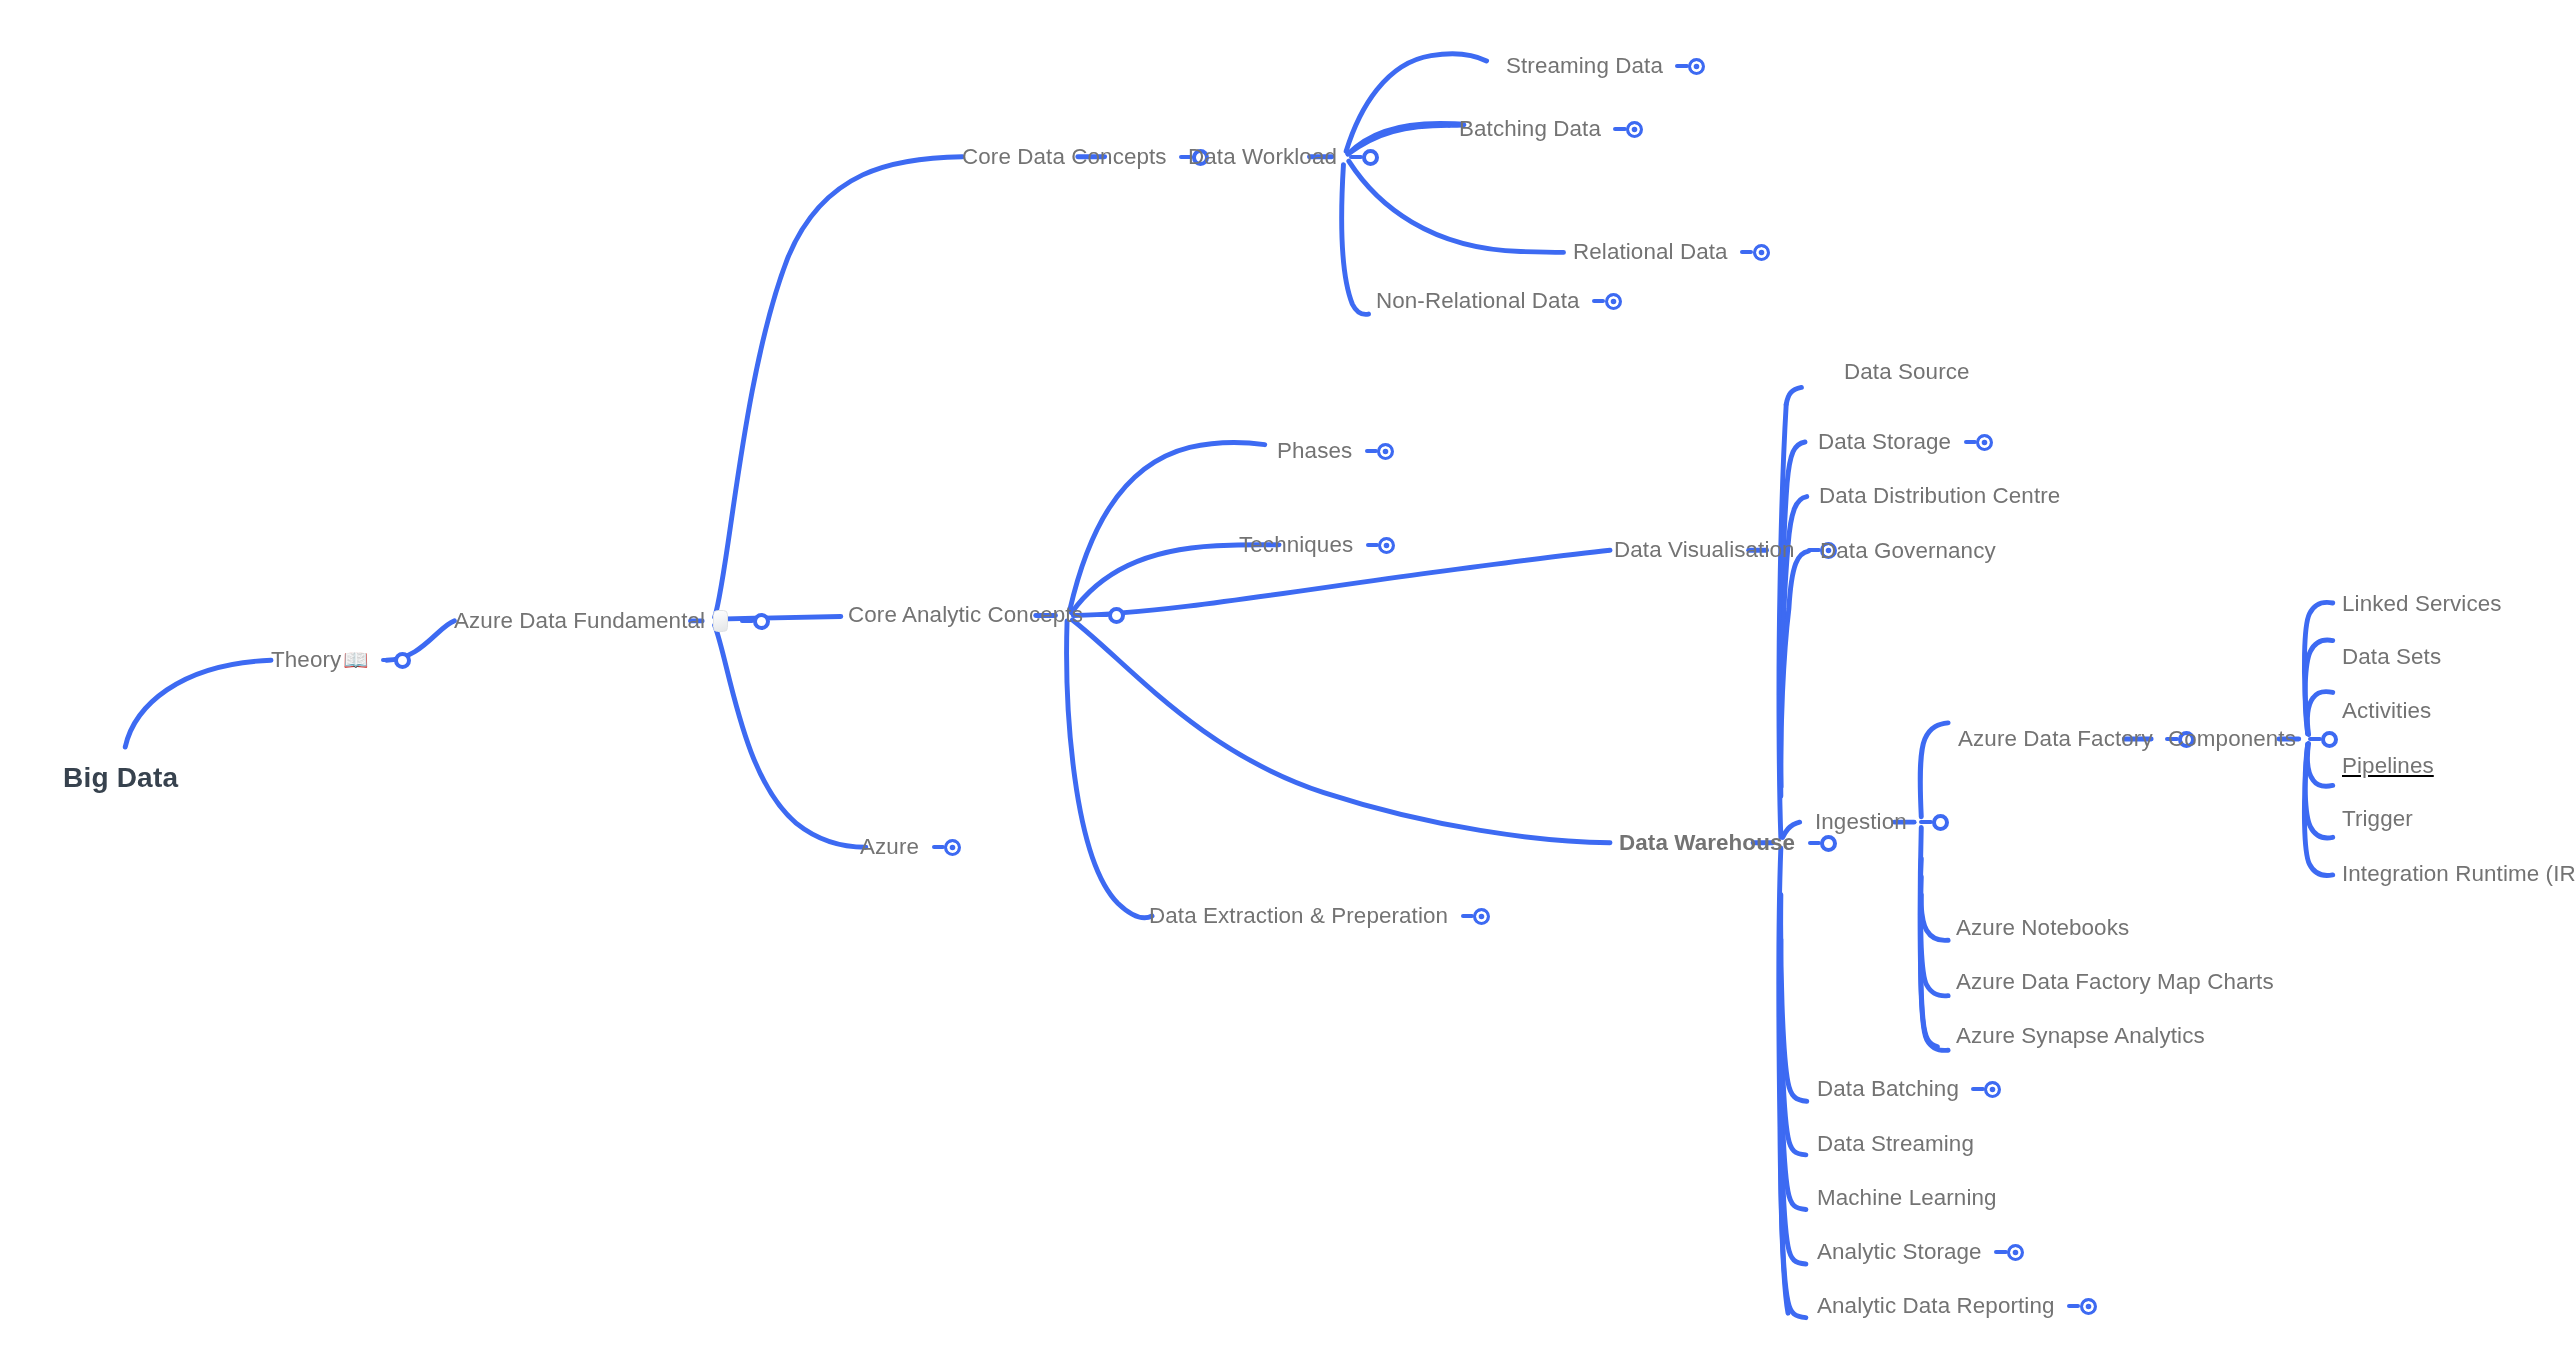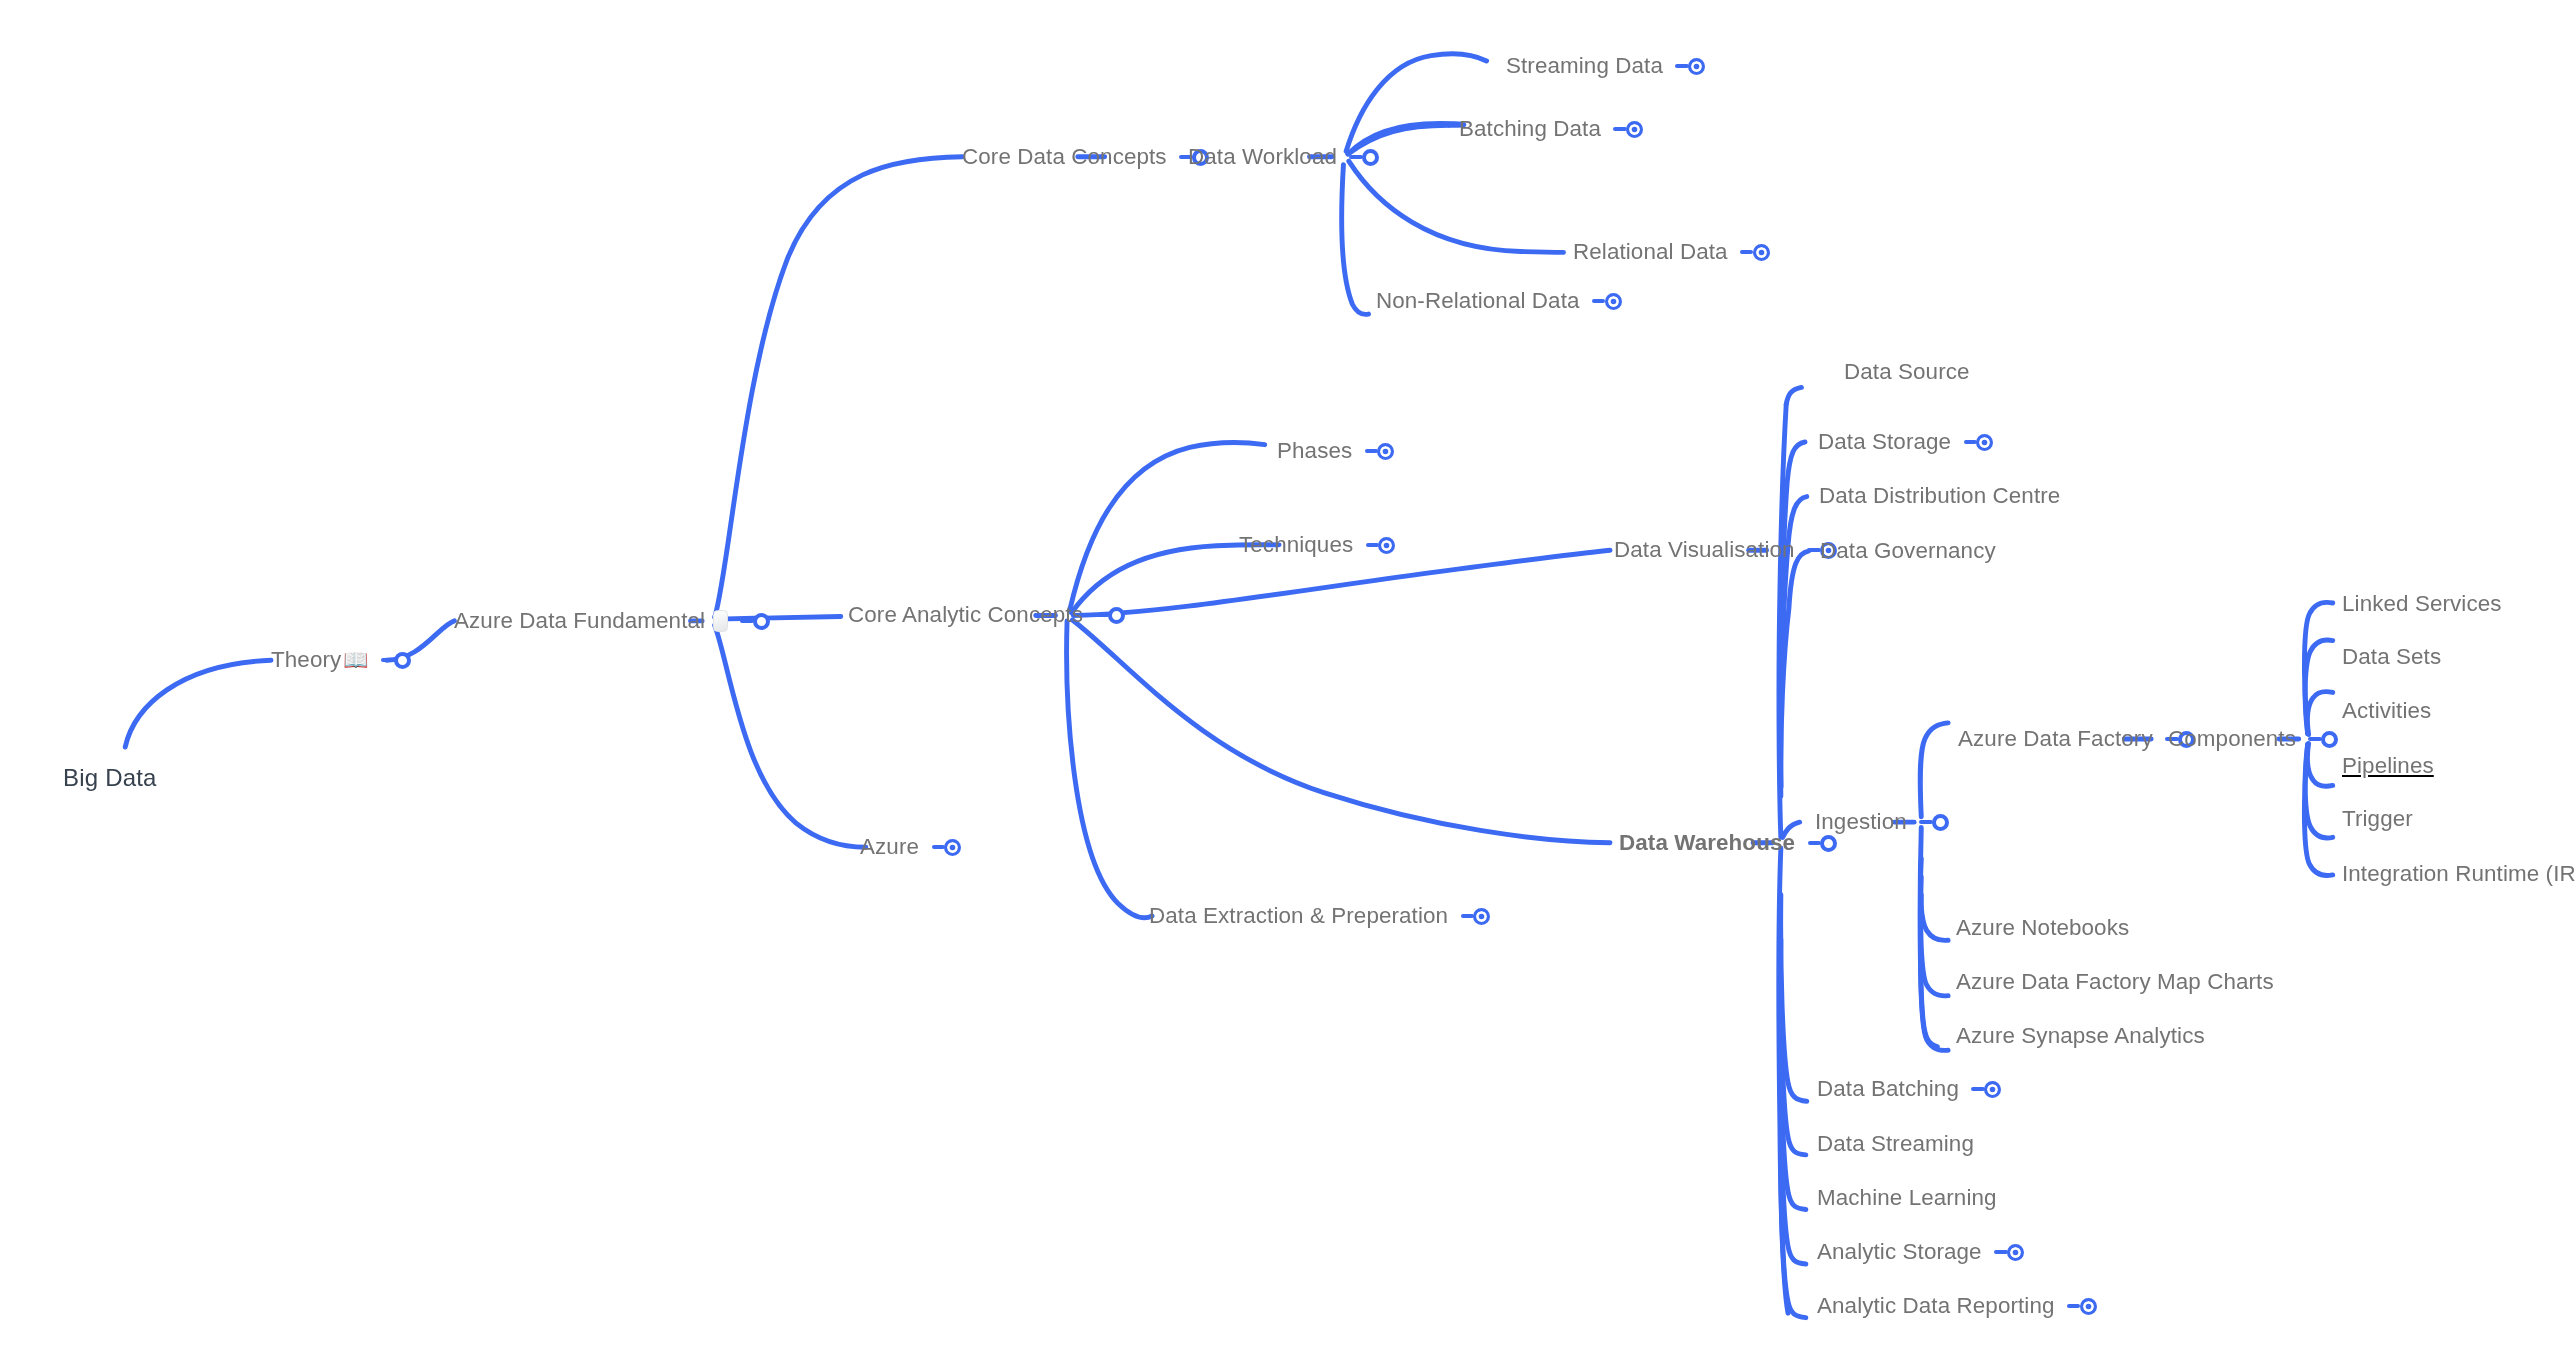--- a/index.html
+++ b/index.html
@@ -35,22 +35,22 @@
     transform: translateY(-50%);
     height: 36px;
   }
   .node-label {
     font-size: 22.4px;
     color: #737373;
     letter-spacing: 0.1px;
     line-height: 1;
   }
   .node.root .node-label {
-    font-size: 24px;
-    font-weight: normal;
+    font-size: 28px;
+    font-weight: bold;
     color: #37424e;
     letter-spacing: 0.2px;
   }
   .node-emoji {
     font-size: 20.6px;
     margin-left: 1.8px;
     display: inline-block;
     line-height: 1;
   }
   .emoji-box {

